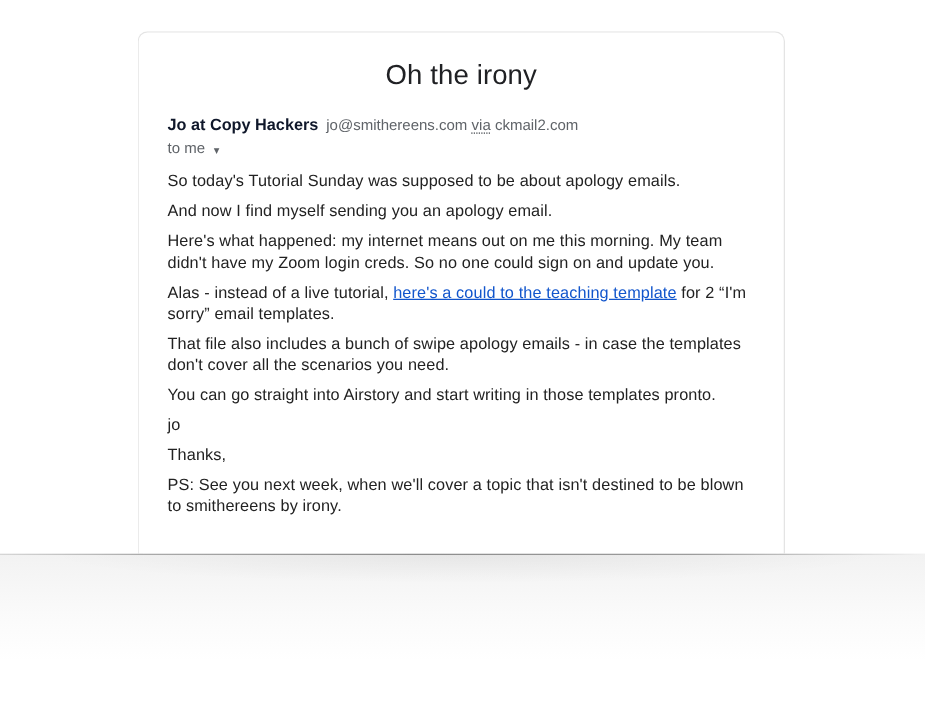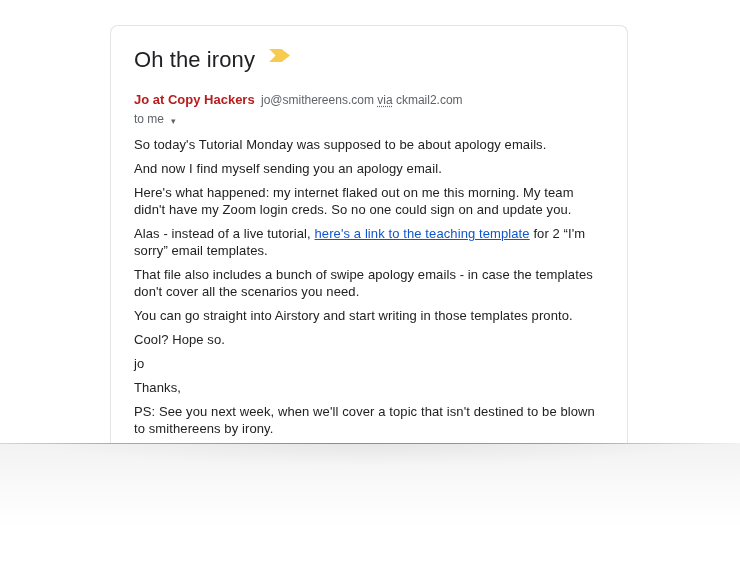--- a/index.html
+++ b/index.html
@@ -20,23 +20,24 @@
     background: #ffffff;
     border: 1px solid #e4e4e4;
     border-bottom: none;
     border-radius: 8px 8px 0 0;
     padding: 20px 23px 0 23px;
     overflow: hidden;
   }
 
   .subject-row {
     display: flex;
-    align-items: flex-start;
+    align-items: center;
     margin-bottom: 17px;
     height: 28px;
+    flex-direction: column;
   }
   .subject {
     font-size: 22px;
     font-weight: 400;
     color: #202124;
     line-height: 28px;
     letter-spacing: 0.1px;
   }
   .importance-marker {
     display: inline-block;
@@ -50,21 +51,21 @@
 
   .sender-line {
     font-size: 12px;
     color: #5f6368;
     line-height: 18px;
     white-space: nowrap;
   }
   .sender-name {
     font-size: 13px;
     font-weight: 700;
-    color: #b91c1c;
+    color: #0f172a;
     margin-right: 3px;
     cursor: pointer;
     margin-top: 32px;
   }
   .via { text-decoration: underline dotted #5f6368; text-underline-offset: 2px; }
   .to-row {
     font-size: 12px;
     color: #5f6368;
     line-height: 16px;
     display: inline-flex;
@@ -135,27 +136,26 @@
         <span class="via">via</span>
         <span class="via-domain">ckmail2.com</span>
       </div>
       <div class="to-row">
         <span>to me</span>
         <span class="caret">▾</span>
       </div>
     </div>
 
     <div class="email-body" id="email-body">
-        <div class="para">So today's Tutorial Monday was supposed to be about apology emails.</div>
+        <div class="para">So today's Tutorial Sunday was supposed to be about apology emails.</div>
         <div class="para">And now I find myself sending you an apology email.</div>
-        <div class="para">Here's what happened: my internet flaked out on me this morning. My team didn't have my Zoom login creds. So no one could sign on and update you.</div>
-        <div class="para">Alas - instead of a live tutorial, <a href="#">here's a link to the teaching template</a> for 2 “I'm sorry” email templates.</div>
+        <div class="para">Here's what happened: my internet means out on me this morning. My team didn't have my Zoom login creds. So no one could sign on and update you.</div>
+        <div class="para">Alas - instead of a live tutorial, <a href="#">here's a could to the teaching template</a> for 2 “I'm sorry” email templates.</div>
         <div class="para">That file also includes a bunch of swipe apology emails - in case the templates don't cover all the scenarios you need.</div>
         <div class="para">You can go straight into Airstory and start writing in those templates pronto.</div>
-        <div class="para">Cool? Hope so.</div>
         <div class="para">jo</div>
         <div class="para">Thanks,</div>
         <div class="para empty"></div>
         <div class="para">PS: See you next week, when we'll cover a topic that isn't destined to be blown to smithereens by irony.</div>
       </div>
 
   </div>
 
   <div class="page-fold"></div>
 

